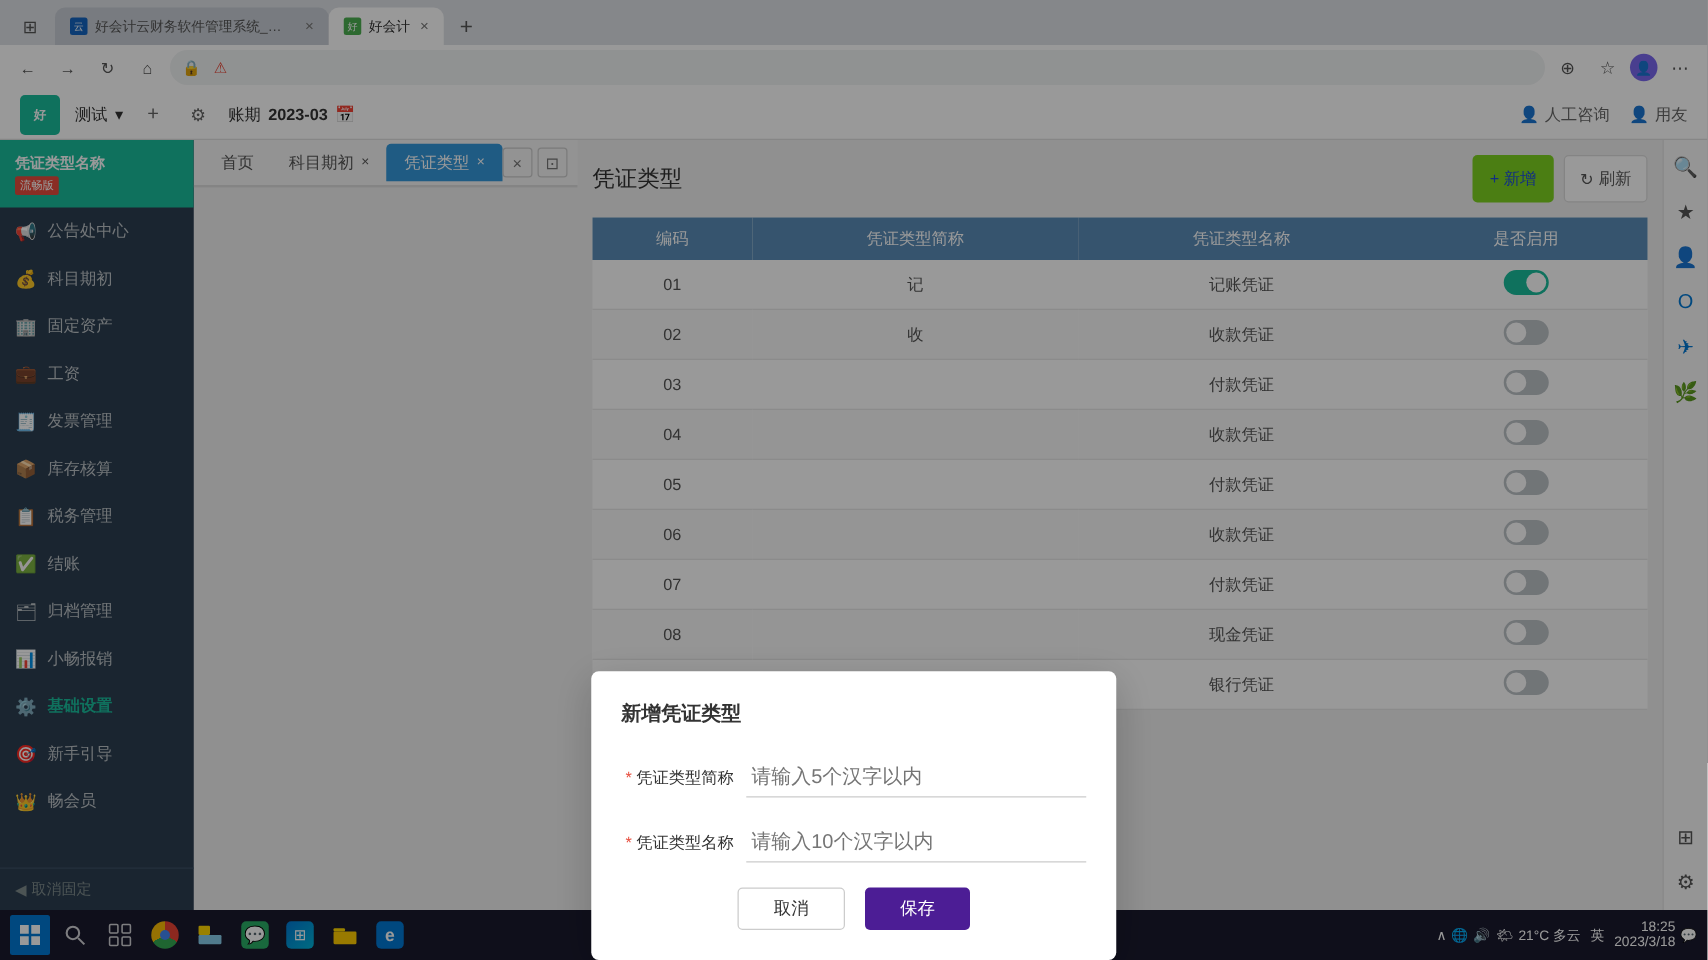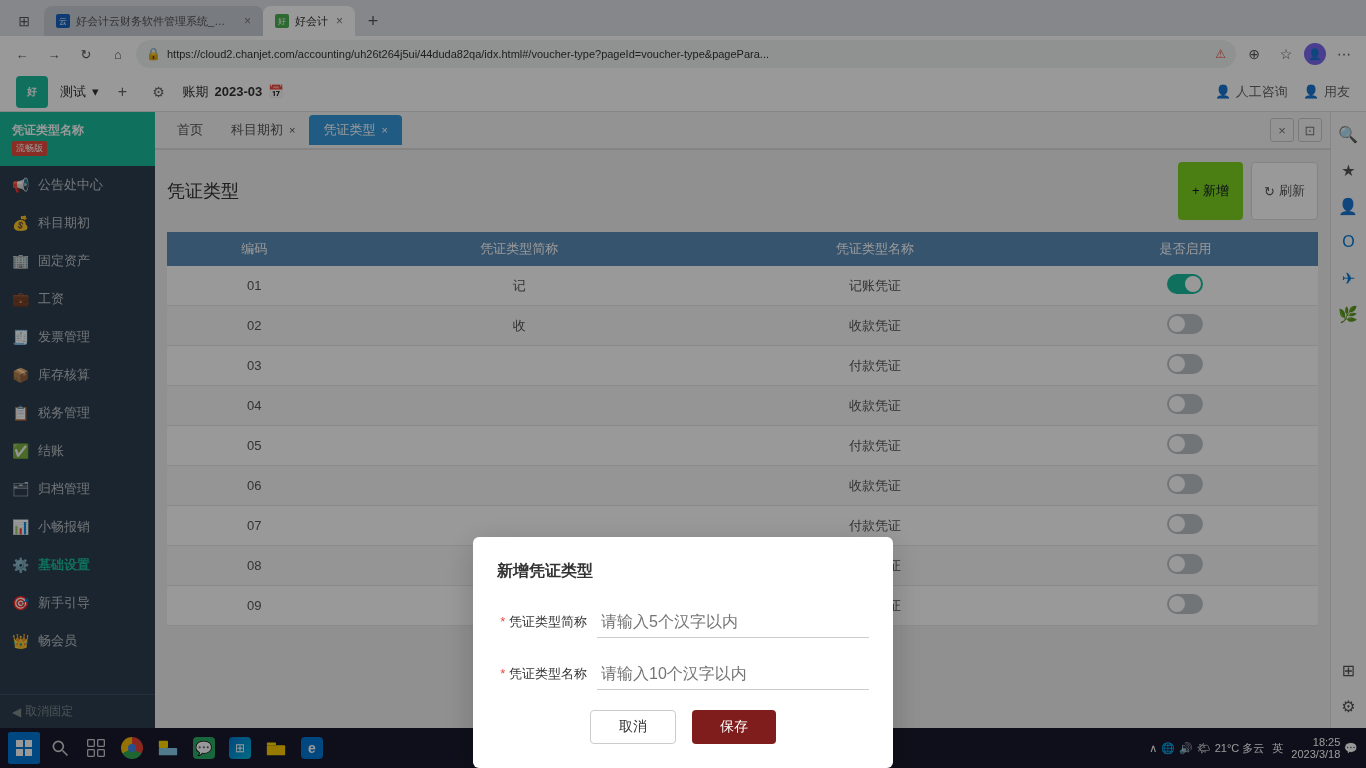--- a/index.html
+++ b/index.html
@@ -32,31 +32,31 @@
     .app-header { background: #fff; border-bottom: 1px solid #e0e0e0; height: 40px; display: flex; align-items: center; padding: 0 16px; gap: 12px; }
     .workspace-selector { display: flex; align-items: center; gap: 6px; cursor: pointer; font-size: 13px; color: #333; }
     .workspace-add { width: 24px; height: 24px; display: flex; align-items: center; justify-content: center; cursor: pointer; color: #666; font-size: 16px; }
     .workspace-settings { width: 24px; height: 24px; display: flex; align-items: center; justify-content: center; cursor: pointer; color: #666; font-size: 14px; }
     .period-info { display: flex; align-items: center; gap: 6px; font-size: 13px; color: #333; }
     .header-right { margin-left: auto; display: flex; align-items: center; gap: 16px; }
     .support-btn { display: flex; align-items: center; gap: 4px; font-size: 13px; color: #666; cursor: pointer; }
     .user-btn { display: flex; align-items: center; gap: 4px; font-size: 13px; color: #666; cursor: pointer; }
 
     
-    .main-content { flex: 1; display: flex; flex-direction: column; overflow: hidden; }
+    .main-content { flex: 1; display: flex; flex-direction: row; overflow: hidden; }
     .content-tab { padding: 6px 14px; font-size: 13px; cursor: pointer; color: #555; display: flex; align-items: center; gap: 6px; }
     .content-tab.active { background: #3498db; color: white; border-radius: 4px 4px 0 0; }
     .content-tab .tab-close-btn { font-size: 11px; cursor: pointer; }
 
     
     .page-content { flex: 1; overflow: auto; background: #f0f0f0; padding: 12px; }
     .page-header { display: flex; align-items: center; justify-content: space-between; margin-bottom: 12px; }
     .page-title { font-size: 18px; color: #333; font-weight: normal; }
     .page-actions { display: flex; gap: 8px; }
-    .btn-primary { background: #7ed321; color: #0f172a; border: none; padding: 20px 14px; border-radius: 4px; cursor: pointer; font-size: 13px; display: flex; align-items: center; gap: 4px; }
+    .btn-primary { background: #7ed321; color: #1d4ed8; border: none; padding: 10px 14px; border-radius: 4px; cursor: pointer; font-size: 13px; display: flex; align-items: center; gap: 4px; }
     .btn-refresh { background: white; color: #555; border: 1px solid #ddd; padding: 6px 12px; border-radius: 4px; cursor: pointer; font-size: 13px; display: flex; align-items: center; gap: 4px; }
 
     
     .data-table { width: 100%; border-collapse: collapse; background: white; }
     .data-table thead tr { background: #5b8db8; color: white; }
     .data-table thead th { padding: 8px 12px; text-align: center; font-weight: normal; font-size: 13px; }
     .data-table tbody tr { border-bottom: 1px solid #e8e8e8; }
     .data-table tbody tr:nth-child(even) { background: #f9f9f9; }
     .data-table tbody td { padding: 8px 12px; text-align: center; font-size: 13px; color: #555; }
 
@@ -71,21 +71,21 @@
     
     .modal-overlay { position: fixed; top: 0; left: 0; width: 100%; height: 100%; background: rgba(0,0,0,0.4); display: flex; align-items: flex-end; justify-content: center; z-index: 1000; }
     .modal { background: white; border-radius: 6px; padding: 24px; width: 420px; box-shadow: 0 8px 32px rgba(0,0,0,0.2); }
     .modal-title { font-size: 16px; color: #333; margin-bottom: 24px; font-weight: bold; }
     .modal-form-row { display: flex; align-items: center; margin-bottom: 20px; }
     .modal-label { font-size: 13px; color: #333; width: 90px; text-align: right; margin-right: 10px; }
     .modal-label::before { content: '* '; color: #e74c3c; }
     .modal-input { flex: 1; height: 32px; border: none; border-bottom: 1px solid #ccc; outline: none; font-size: 16px; color: #6d28d9; padding: 0 4px; }
     .modal-footer { display: flex; justify-content: center; gap: 16px; margin-top: 16px; }
     .btn-cancel { background: white; color: #333; border: 1px solid #ccc; padding: 7px 28px; border-radius: 4px; cursor: pointer; font-size: 14px; }
-    .btn-save { background: #7f1d1d; color: white; border: none; padding: 7px 28px; border-radius: 4px; cursor: pointer; font-size: 14px; }
+    .btn-save { background: #4c1d95; color: white; border: none; padding: 7px 28px; border-radius: 4px; cursor: pointer; font-size: 14px; }
 
     
     .right-sidebar { width: 36px; background: #f8f8f8; border-left: 1px solid #e0e0e0; display: flex; flex-direction: column; align-items: center; padding: 8px 0; gap: 8px; }
     .right-icon { width: 28px; height: 28px; display: flex; align-items: center; justify-content: center; cursor: pointer; color: #555; border-radius: 4px; font-size: 16px; }
 
     
     .taskbar { height: 40px; background: #1a1a2e; display: flex; align-items: center; padding: 0 8px; gap: 4px; }
     .taskbar-start { width: 32px; height: 32px; background: #0078d4; display: flex; align-items: center; justify-content: center; cursor: pointer; border-radius: 2px; }
     .taskbar-icon { width: 32px; height: 32px; display: flex; align-items: center; justify-content: center; cursor: pointer; }
     .taskbar-right { margin-left: auto; display: flex; align-items: center; gap: 4px; color: #fff; font-size: 11px; }
@@ -111,21 +111,20 @@
     </div>
     <div class="browser-tab-add">+</div>
   </div>
   <div class="browser-controls">
     <div class="browser-nav-btn">←</div>
     <div class="browser-nav-btn">→</div>
     <div class="browser-nav-btn">↻</div>
     <div class="browser-nav-btn">⌂</div>
     <div class="browser-address-bar">
       <span class="lock-icon">🔒</span>
-      <span style="font-size:11px;color:#333;flex:1;overflow:hidden;white-space:nowrap;text-overflow:ellipsis;">https://cloud2.chanjet.com/accounting/uh26t264j5ui/44duda82qa/idx.html#/voucher-type?pageId=voucher-type&amp;pagePara...</span>
       <span style="color:#e74c3c;font-size:12px;margin-left:4px;">⚠</span>
     </div>
     <div class="browser-right-icons">
       <div class="browser-right-icon">⊕</div>
       <div class="browser-right-icon">☆</div>
       <div class="browser-right-icon" style="width:22px;height:22px;background:#7b68ee;border-radius:50%;color:white;font-size:11px;">👤</div>
       <div class="browser-right-icon">⋯</div>
     </div>
   </div>
 </div>

